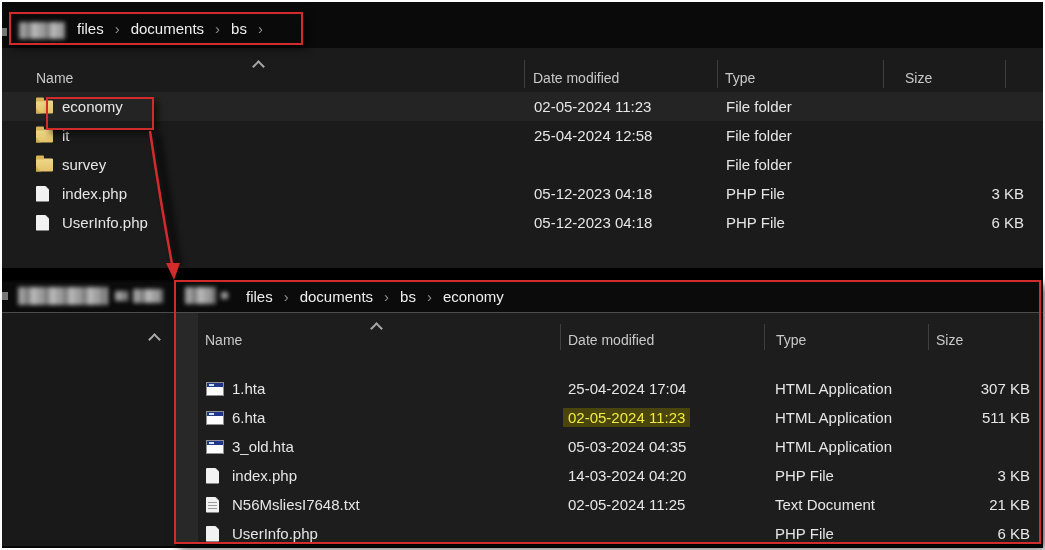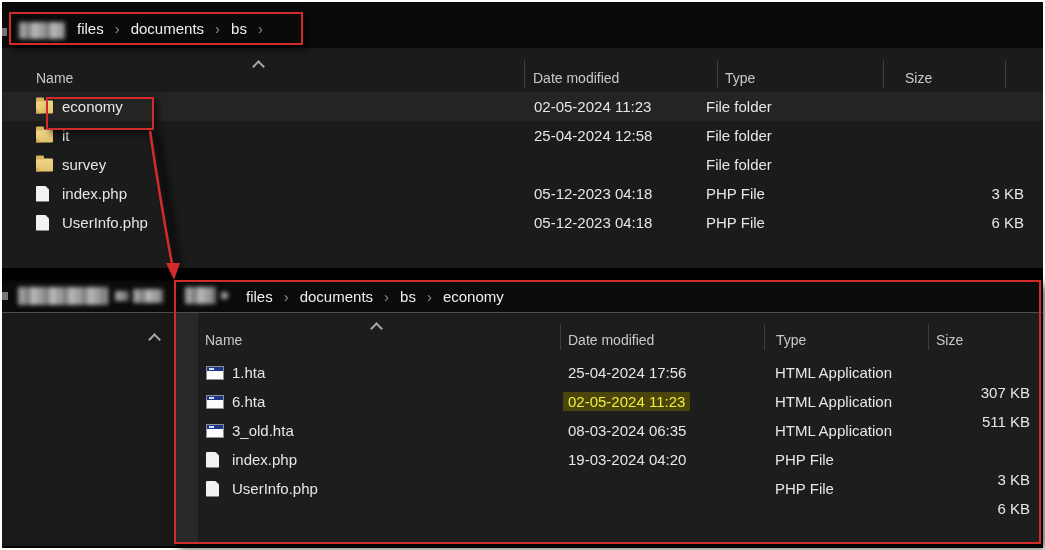--- a/index.html
+++ b/index.html
@@ -24,25 +24,25 @@
   .colsep{position:absolute;width:1px;background:#3f3f3f;}
   .caret{position:absolute;width:7px;height:7px;border-left:2px solid #a8a8a8;border-top:2px solid #a8a8a8;
          transform:rotate(45deg);}
 
   .rows{position:absolute;left:0;width:100%;}
   .frow{position:relative;height:29px;line-height:29px;font-size:15px;color:#e6e6e6;}
   .frow .cell{position:absolute;top:0;height:29px;line-height:29px;white-space:nowrap;}
   .row-sel{background:rgba(255,255,255,0.045);}
 
   
-  .win1 .c-name{left:60px;} .win1 .c-date{left:532px;} .win1 .c-type{left:704px;}
+  .win1 .c-name{left:60px;} .win1 .c-date{left:532px;} .win1 .c-type{left:724px;}
   .win1 .c-size{left:878px;width:144px;text-align:right;}
   
   .win2 .c-name{left:230px;} .win2 .c-date{left:566px;} .win2 .c-type{left:773px;}
-  .win2 .c-size{left:888px;width:140px;text-align:right;margin-top:20px;}
+  .win2 .c-size{left:888px;width:140px;text-align:right;}
 
   
   .ic{position:absolute;top:50%;transform:translateY(-50%);}
   .ic-folder{width:17px;height:13px;background:linear-gradient(180deg,#efd88a,#e3c268);border-radius:1px;}
   .ic-folder::before{content:"";position:absolute;left:0;top:-3px;width:8px;height:4px;
                      background:#d8b45c;border-radius:1px 1px 0 0;}
   .ic-folder::after{content:"";position:absolute;left:0;bottom:0;width:0;height:0;
                     border-left:5px solid #d3ae54;border-top:5px solid transparent;}
   .ic-file,.ic-txt{width:13px;height:16px;background:#f2f2f2;border-radius:1px;
       clip-path:polygon(0 0,69% 0,100% 25%,100% 100%,0 100%);}
@@ -165,47 +165,54 @@
     <div class="pane-main"></div>
 
     <div class="caret" style="left:370px;top:44px;"></div>
     <div class="list-head" style="left:203px;top:52px;">Name</div>
     <div class="list-head" style="left:566px;top:52px;">Date modified</div>
     <div class="list-head" style="left:774px;top:52px;">Type</div>
     <div class="list-head" style="left:934px;top:52px;">Size</div>
     <div class="colsep" style="left:558px;top:44px;height:26px;"></div>
     <div class="colsep" style="left:762px;top:44px;height:26px;"></div>
     <div class="colsep" style="left:926px;top:44px;height:26px;"></div>
-    <div class="rows" id="rows-bottom" style="top:78px;">
+    <div class="rows" id="rows-bottom" style="top:94px;">
         <div class="frow">
           <span class="ic ic-hta" style="left: 204px;"></span>
           <span class="cell c-name">1.hta</span>
-          <span class="cell c-date">25-04-2024 17:56</span>
+          <span class="cell c-date">25-04-2024 17:04</span>
           <span class="cell c-type">HTML Application</span>
           <span class="cell c-size">307 KB</span>
         </div>
         <div class="frow">
           <span class="ic ic-hta" style="left: 204px;"></span>
           <span class="cell c-name">6.hta</span>
           <span class="cell c-date"><span class="hl">02-05-2024 11:23</span></span>
           <span class="cell c-type">HTML Application</span>
           <span class="cell c-size">511 KB</span>
         </div>
         <div class="frow">
           <span class="ic ic-hta" style="left: 204px;"></span>
           <span class="cell c-name">3_old.hta</span>
-          <span class="cell c-date">08-03-2024 06:35</span>
+          <span class="cell c-date">05-03-2024 04:35</span>
           <span class="cell c-type">HTML Application</span>
         </div>
         <div class="frow">
           <span class="ic ic-file" style="left: 204px;"></span>
           <span class="cell c-name">index.php</span>
-          <span class="cell c-date">19-03-2024 04:20</span>
+          <span class="cell c-date">14-03-2024 04:20</span>
           <span class="cell c-type">PHP File</span>
           <span class="cell c-size">3 KB</span>
+        </div>
+        <div class="frow">
+          <span class="ic ic-txt" style="left: 204px;"></span>
+          <span class="cell c-name">N56MsliesI7648.txt</span>
+          <span class="cell c-date">02-05-2024 11:25</span>
+          <span class="cell c-type">Text Document</span>
+          <span class="cell c-size">21 KB</span>
         </div>
         <div class="frow">
           <span class="ic ic-file" style="left: 204px;"></span>
           <span class="cell c-name">UserInfo.php</span>
           <span class="cell c-type">PHP File</span>
           <span class="cell c-size">6 KB</span>
         </div>
       </div>
   </div>
 

